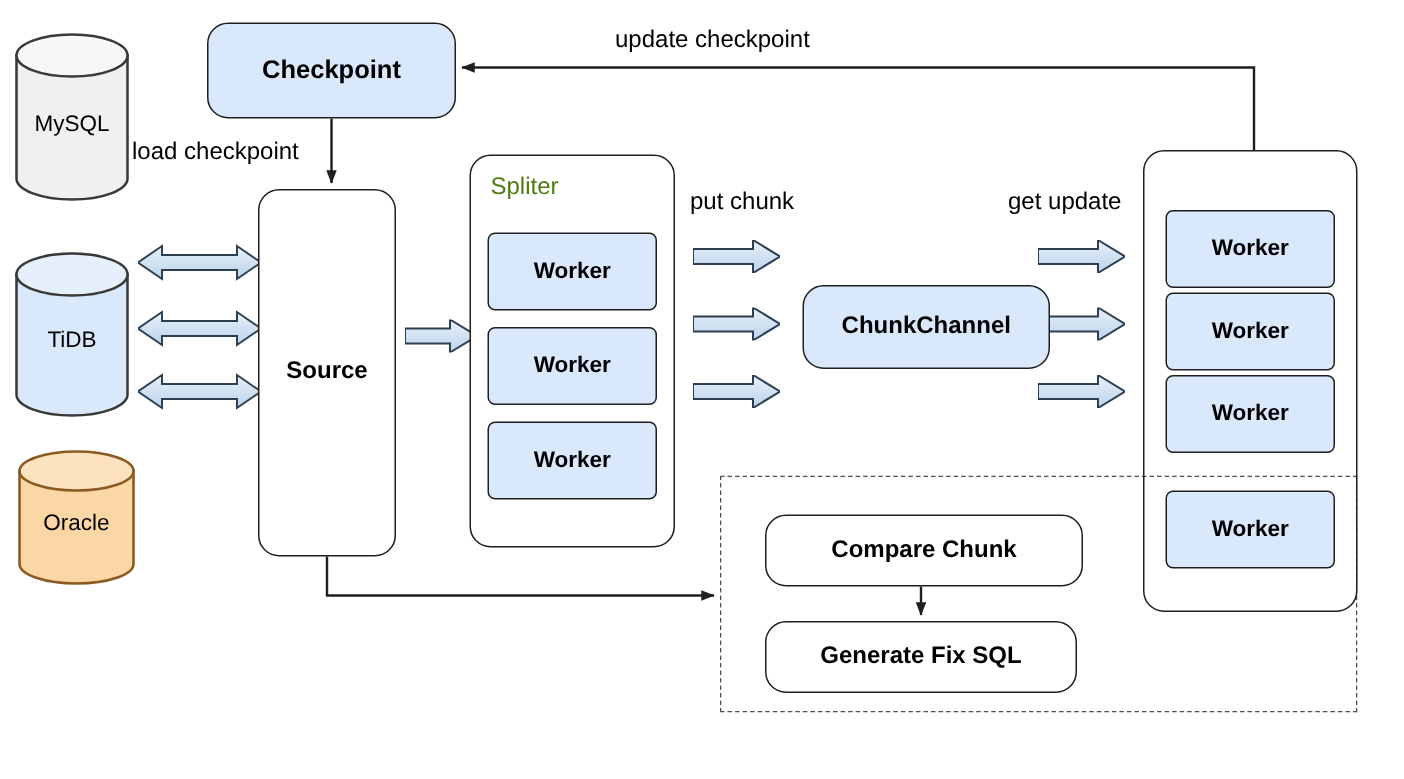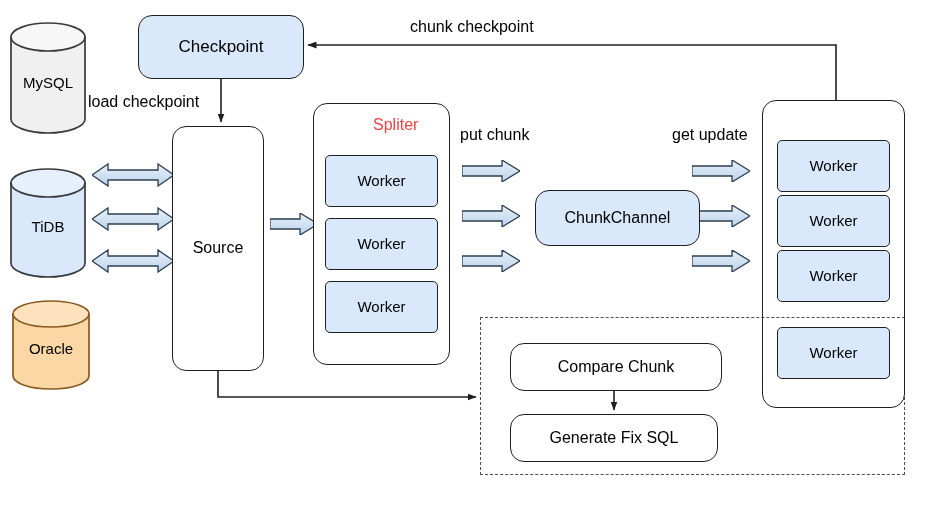--- a/index.html
+++ b/index.html
@@ -22,36 +22,36 @@
   }
   .node {
     position: absolute;
     display: flex;
     align-items: center;
     justify-content: center;
     border: 1.6px solid #1f1f1f;
     color: #000000;
     line-height: 1.15;
     white-space: nowrap;
+    font-weight: bold;
   }
   .rounded-lg { border-radius: 14px; }
   .rounded-sm { border-radius: 5px; }
   .fill-blue { background: #dae8fc; }
   .fill-white { background: #ffffff; }
   .label {
     position: absolute;
     color: #000000;
     white-space: nowrap;
     line-height: 1.1;
   }
   .group-title {
     position: absolute;
-    color: #ef4444;
-    white-space: nowrap;
-    margin-left: 46px;
+    color: #4d7c0f;
+    white-space: nowrap;
   }
   .dashed-region {
     position: absolute;
     border: 1.8px dashed #4d4d4d;
     background: transparent;
     border-radius: 1px;
   }
   .cyl {
     position: absolute;
   }
@@ -190,18 +190,18 @@
     <span>Worker</span>
   </div>
 
   <div class="node rounded-lg fill-white" style="left:510px; top:343px; width:212px; height:48px; font-size:16px;">
     <span>Compare Chunk</span>
   </div>
   <div class="node rounded-lg fill-white" style="left:510px; top:414px; width:208px; height:48px; font-size:16px;">
     <span>Generate Fix SQL</span>
   </div>
 
-  <div class="label" style="left:410px; top:18px; font-size:16px;">chunk checkpoint</div>
+  <div class="label" style="left:410px; top:18px; font-size:16px;">update checkpoint</div>
   <div class="label" style="left:88px; top:93px; font-size:16px;">load checkpoint</div>
   <div class="label" style="left:460px; top:126px; font-size:16px;">put chunk</div>
   <div class="label" style="left:672px; top:126px; font-size:16px;">get update</div>
 
 </div>
 
 </body></html>

